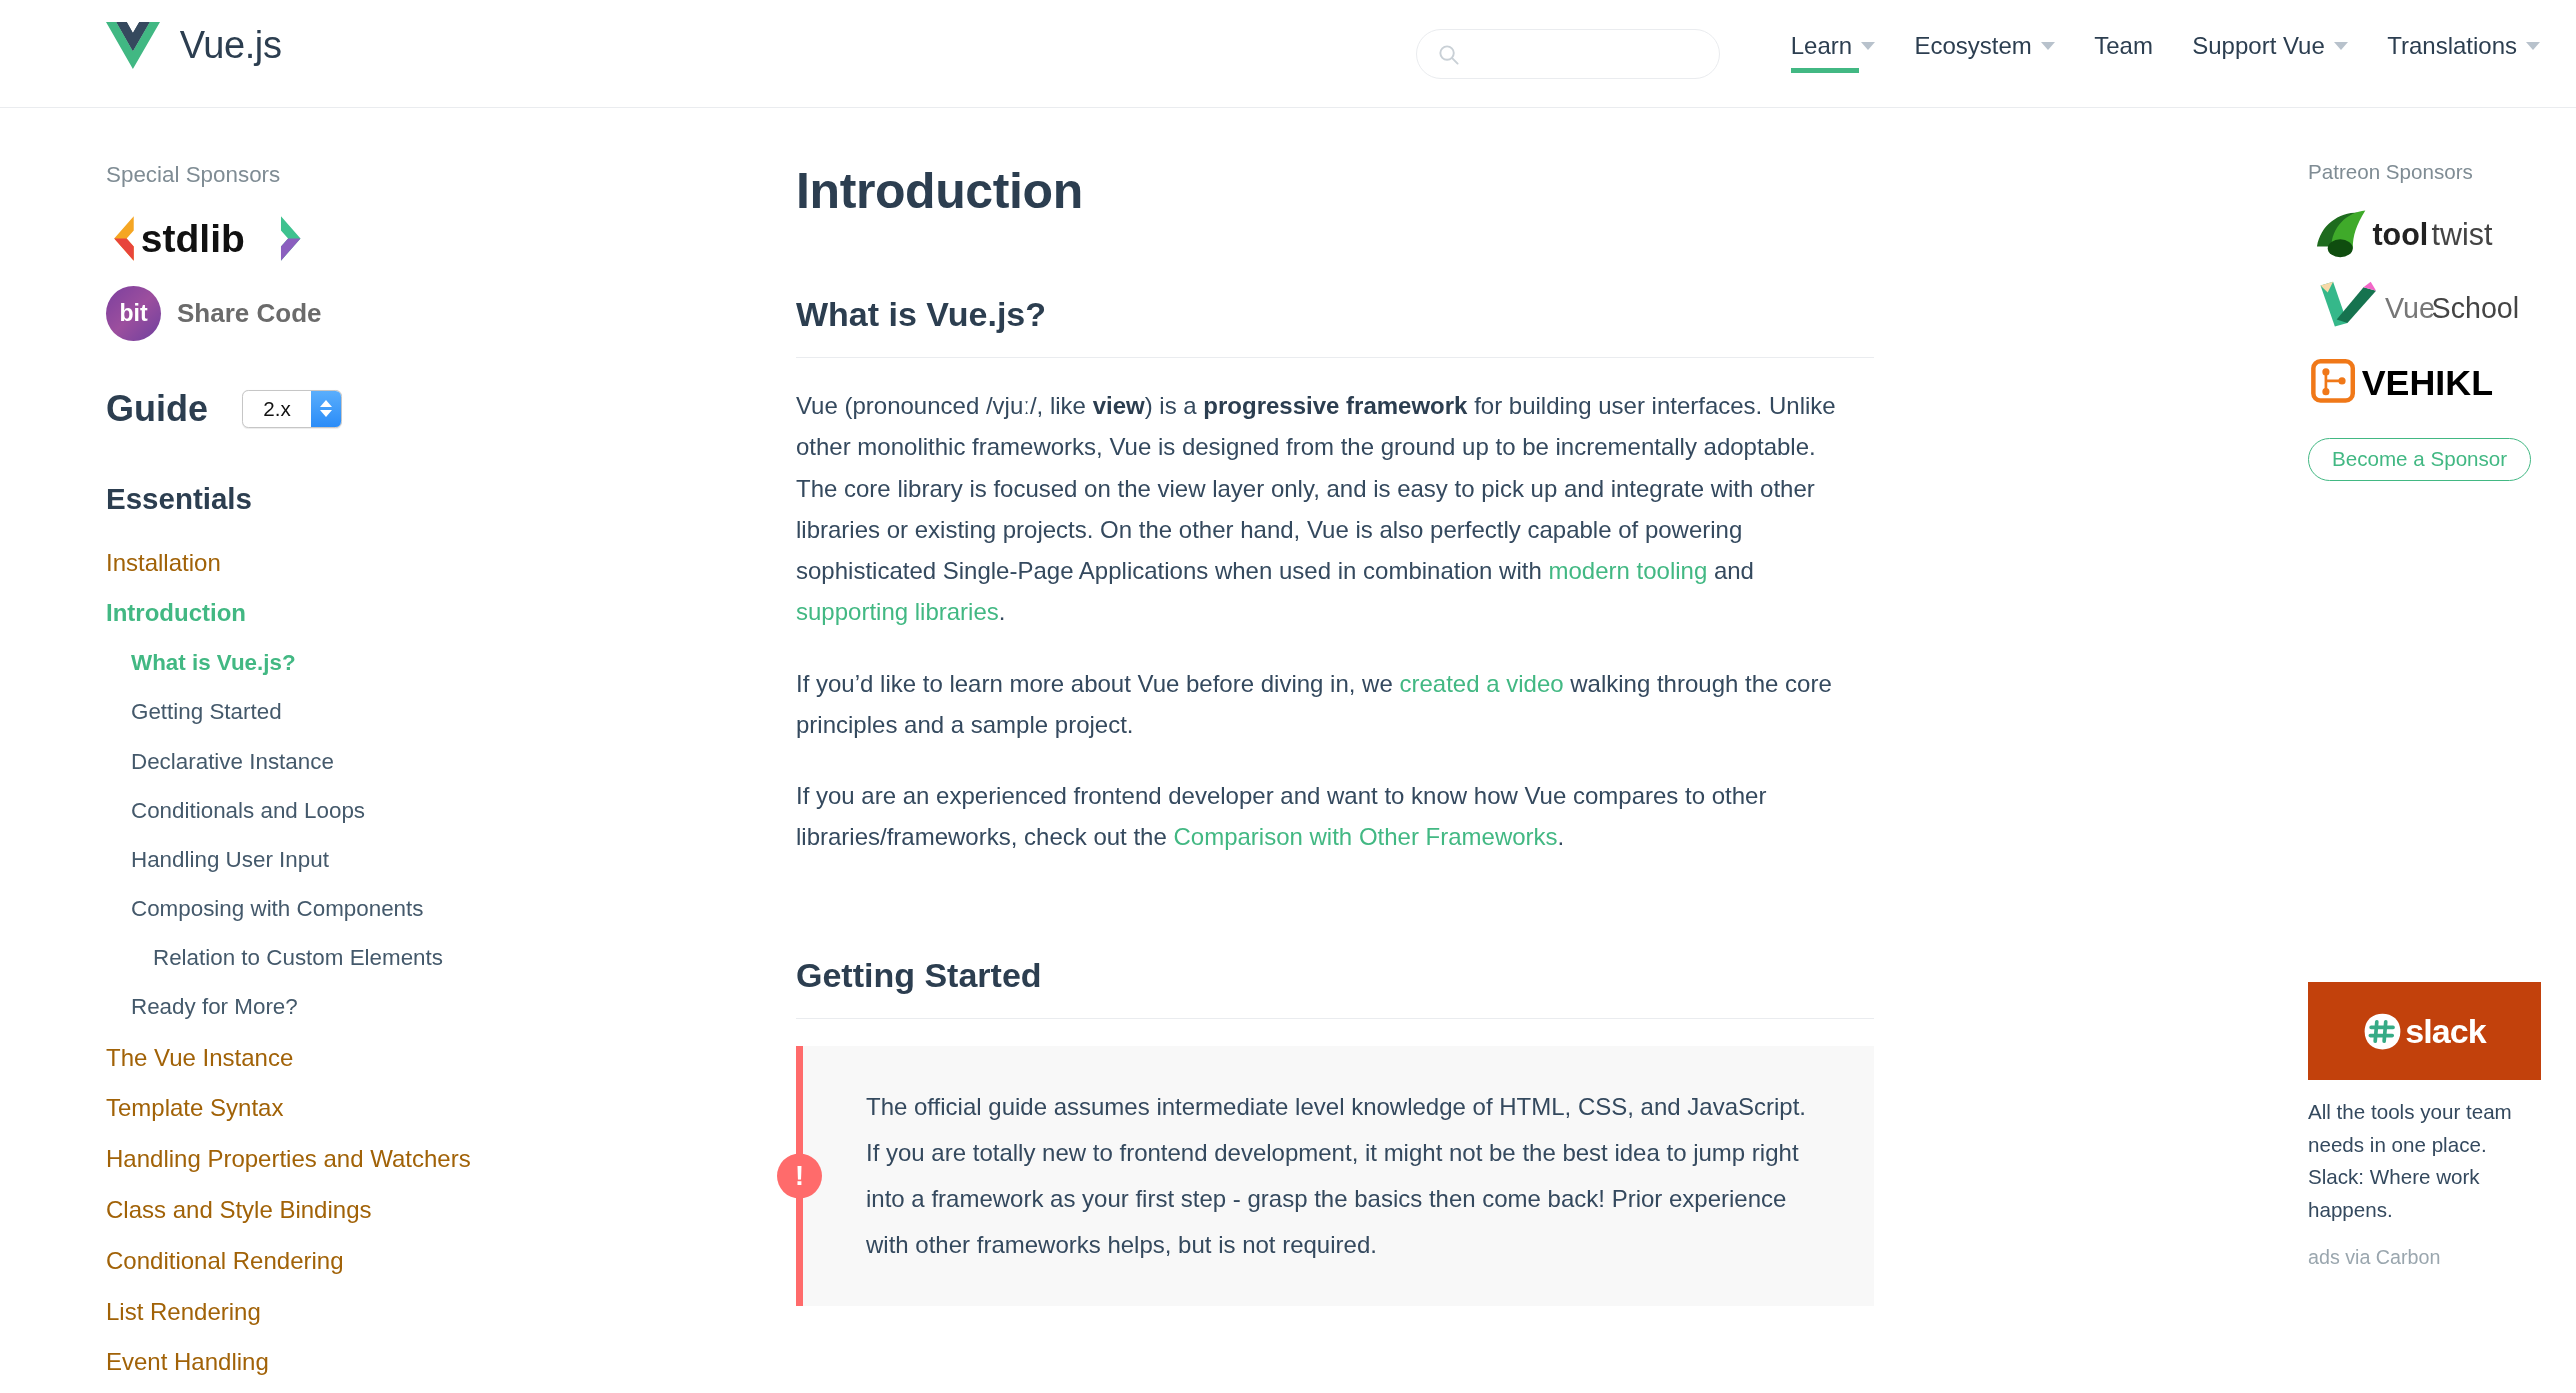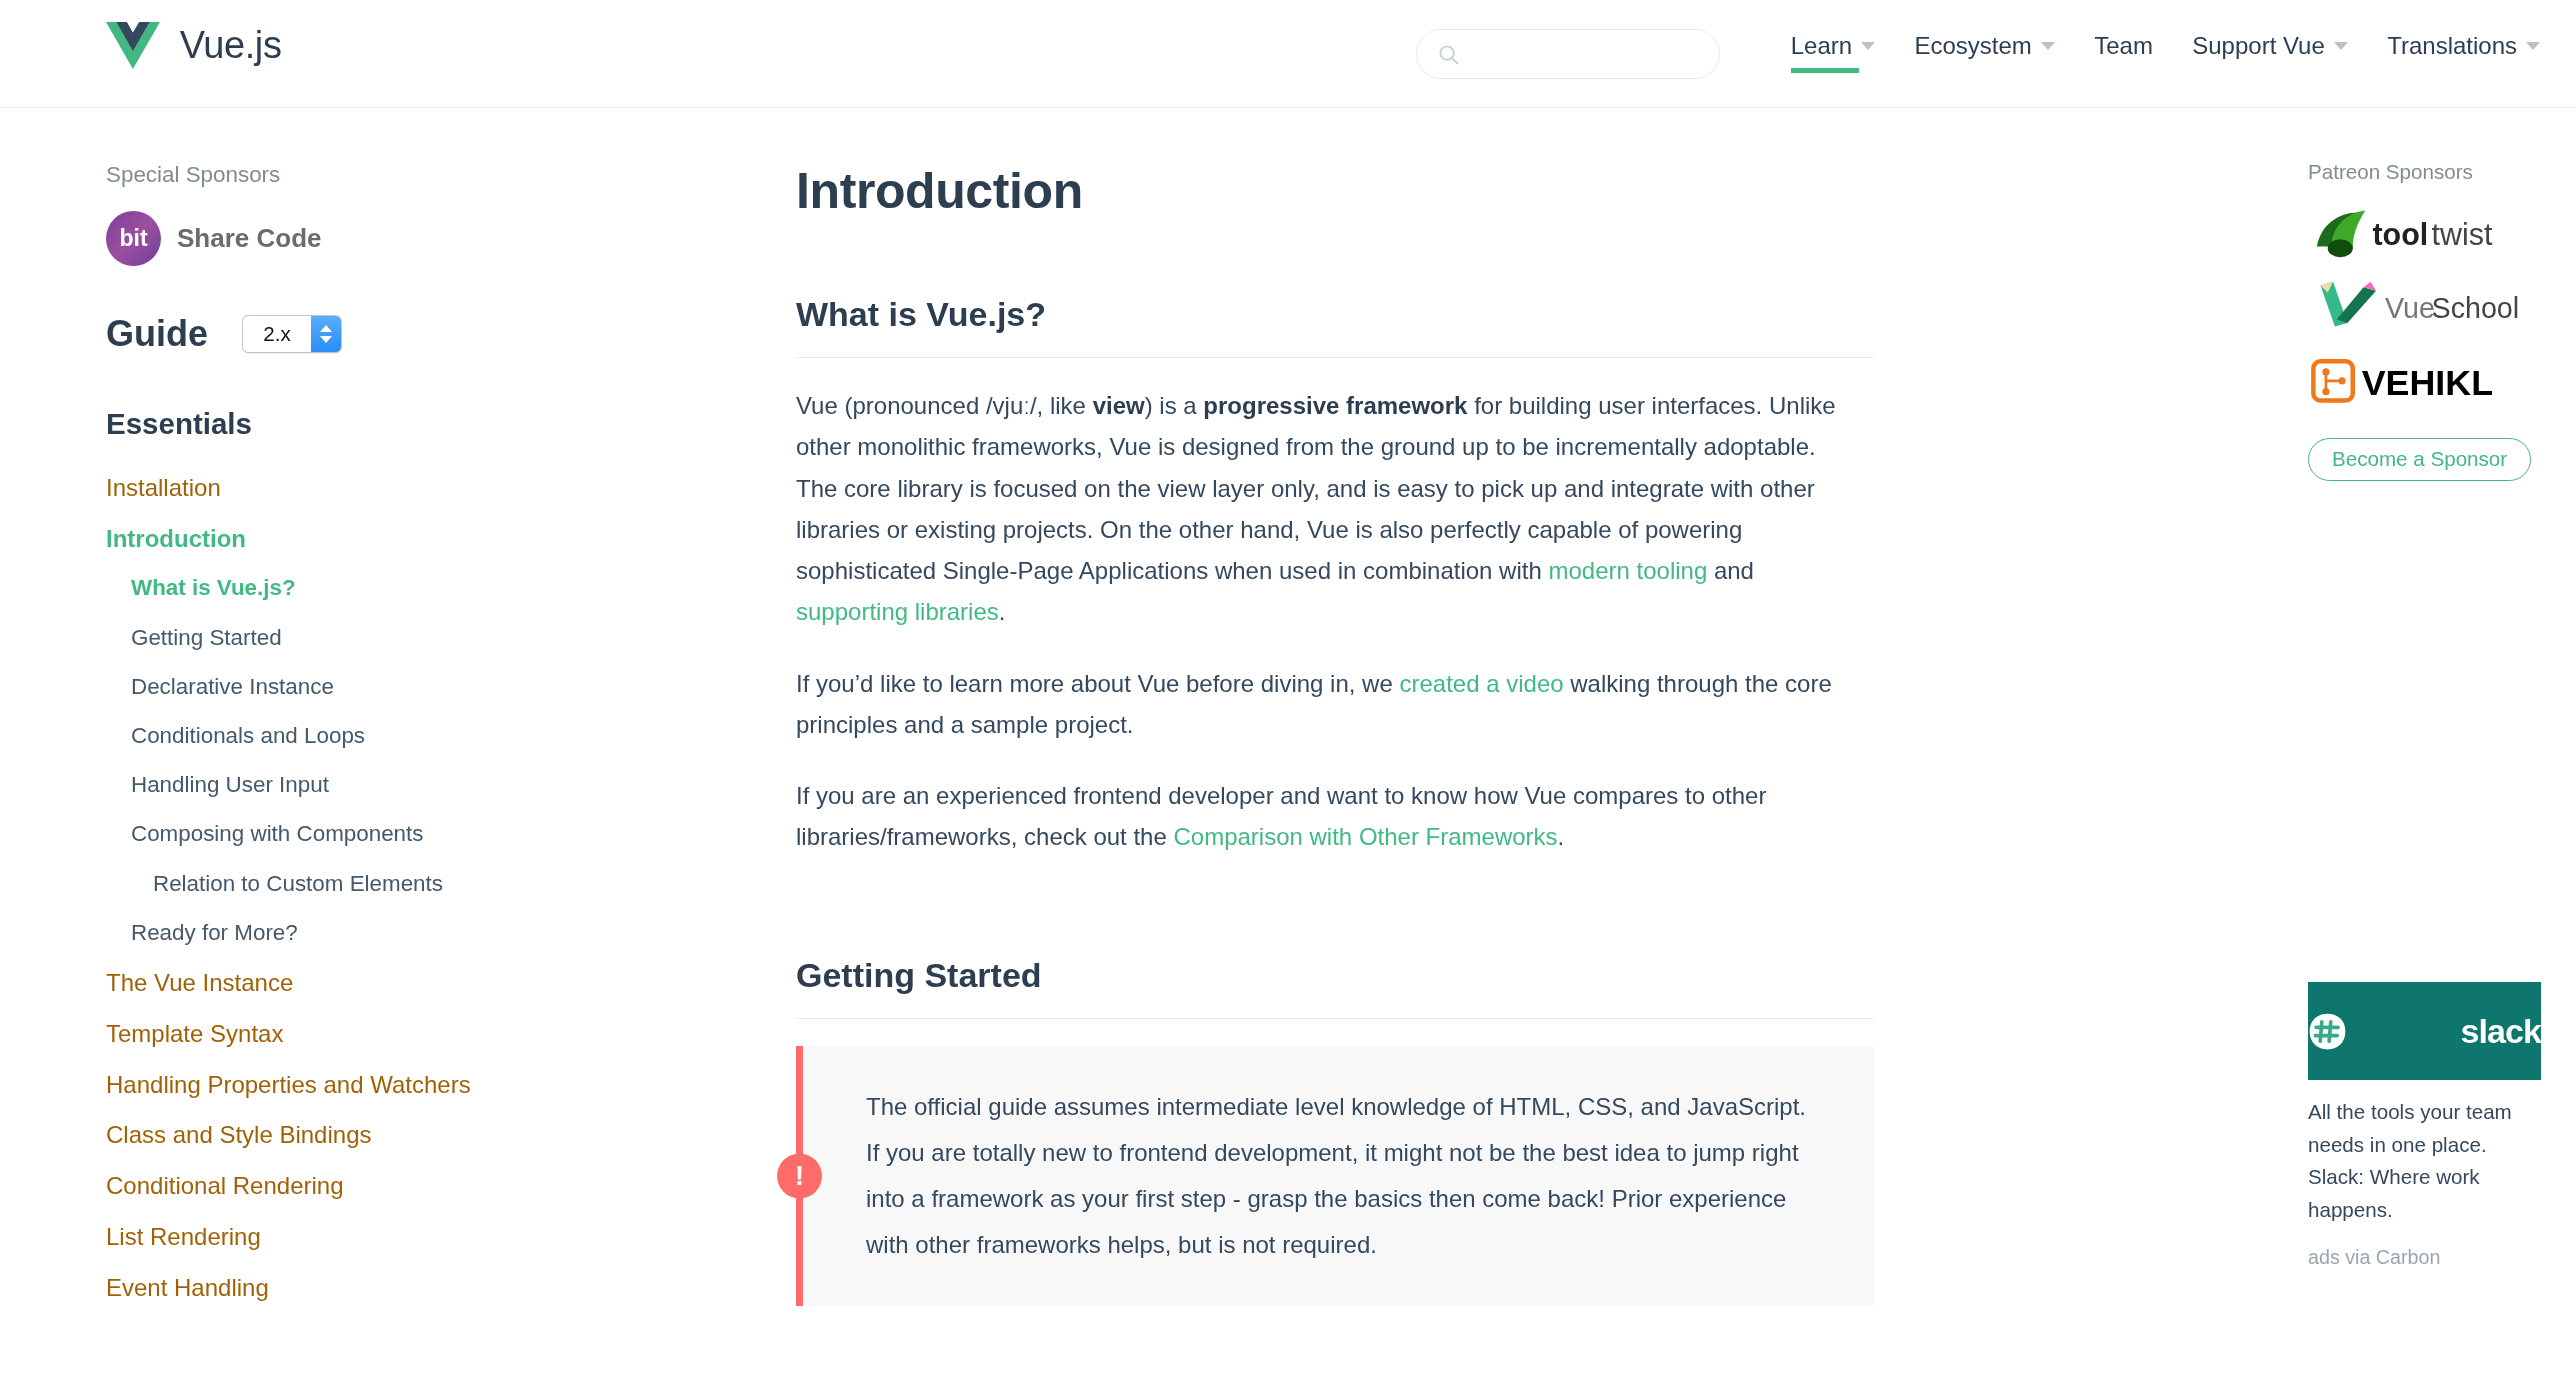--- a/index.html
+++ b/index.html
@@ -115,22 +115,22 @@
   .right-title { font-size:20.6px; color:#7f8c94; margin-bottom:19.7px; }
   .patreon-logo { height:59px; display:flex; align-items:center; margin-bottom:14.3px; }
   .sponsor-btn {
     display:inline-flex; align-items:center; justify-content:center;
     height:43px; padding:0 23px; border:1.8px solid #42b883; border-radius:21.5px;
     color:#42b883; font-size:20.6px; background:#fff; cursor:pointer; margin-top:14.3px;
   }
 
   .ad { position:absolute; left:0; top:874px; width:233px; }
   .ad-img {
-    width:233px;height:98px;background:#0f766e;
-    display:flex;align-items:center;justify-content:space-between;gap:3px;
+    width:233px;height:98px;background:#c2410c;
+    display:flex;align-items:center;justify-content:center;gap:3px;
   }
   .ad-text { font-size:20.6px; line-height:1.58; color:#34495e; margin-top:16px; width:229px; }
   .ad-via { font-size:19.7px; color:#9aa6ae; margin-top:19.7px; }
 </style>
 </head>
 <body>
 
 <div class="header">
 
   <div class="logo-wrap">
@@ -171,20 +171,29 @@
       <span>Translations</span>
       <span class="caret"></span>
     </div>
   </div>
 </div>
 
 <div class="sidebar">
 
   <div class="sponsor-title">Special Sponsors</div>
 
+  <div class="stdlib-logo">
+    <svg width="224" height="55" viewBox="0 0 250 62">
+      <path d="M30 6 L8 31 L30 56 L30 40 L22 31 L30 22 Z" fill="#f5a623"></path>
+      <path d="M30 31 L8 31 L30 56 L30 40 L22 31 Z" fill="#e8453c"></path>
+      <text x="38" y="46" font-family="Liberation Sans, sans-serif" font-size="44" font-weight="700" fill="#111">stdlib</text>
+      <path d="M196 6 L218 31 L196 56 L196 40 L204 31 L196 22 Z" fill="#3ec28f"></path>
+      <path d="M196 31 L218 31 L196 56 L196 40 L204 31 Z" fill="#8b5fbf"></path>
+    </svg>
+  </div>
 
   <div class="bit-logo">
     <div class="bit-circle">bit</div>
     <div class="bit-text">Share Code</div>
   </div>
 
   <div class="guide-row">
     <div class="guide-title">Guide</div>
     <div class="version-select">
       <div class="version-value">2.x</div>

